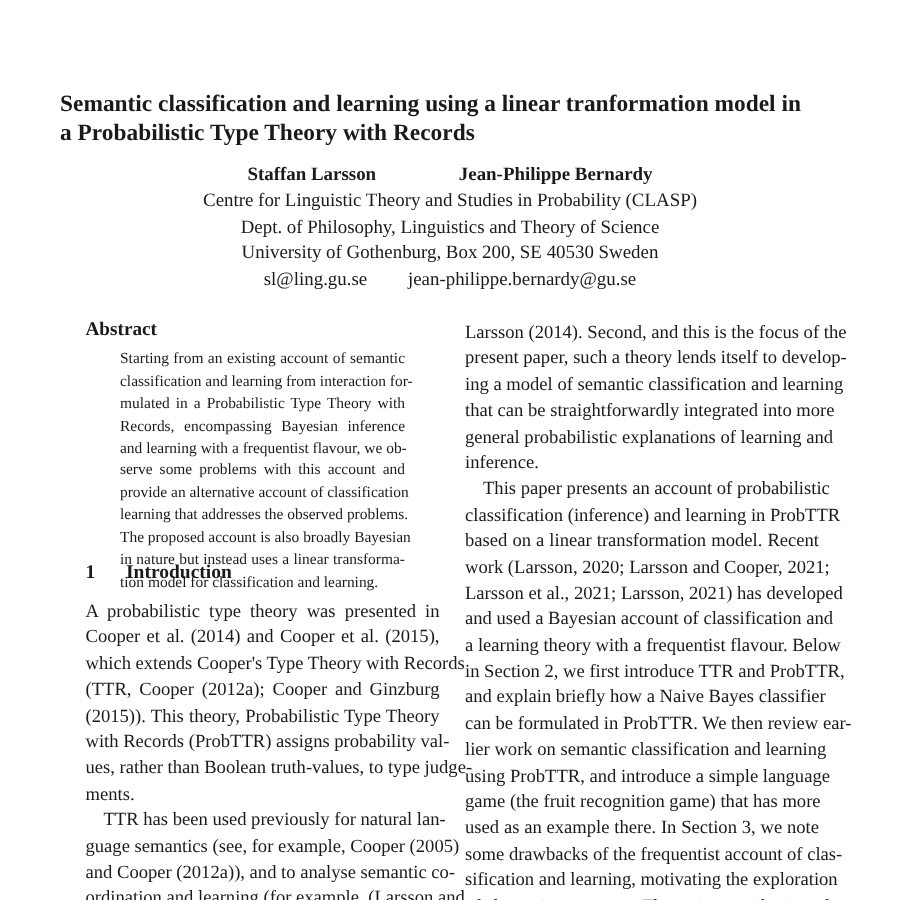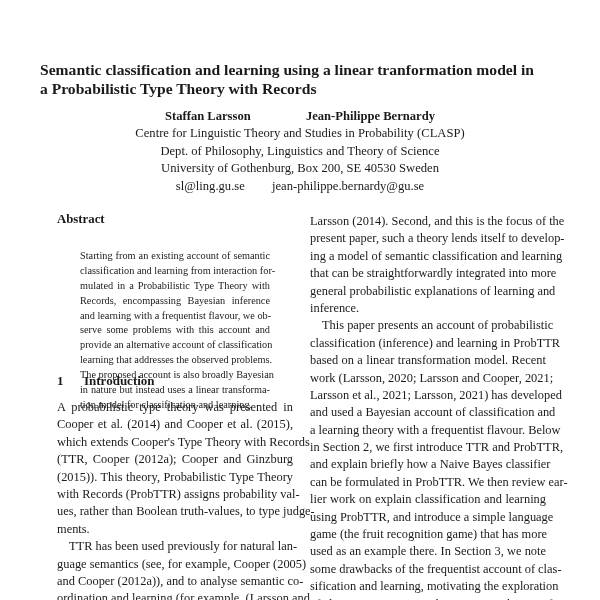--- a/index.html
+++ b/index.html
@@ -12,21 +12,21 @@
   .authors .names { font-weight: bold; }
   .authors .names span { display: inline-block; margin: 0 26px; }
   .authors .emails span { display: inline-block; margin: 0 12px; text-align: center; }
   .col { position: absolute; font-size: 12.4px; line-height: 17.4px; text-align: justify; }
   .col .line { display: block; white-space: nowrap; text-align-last: justify; height: 17.4px; }
   .col .line.last { text-align-last: left; }
   .col-left { left: 57px; width: 236px; }
   .col-right { left: 310px; width: 236px; top: 213px; }
   .abstract-head { position: absolute; left: 57px; width: 236px; top: 212px; 
                    font-weight: bold; font-size: 12.8px; }
-  .abstract { position: absolute; left: 80px; width: 190px; top: 233px; font-size: 10.3px; line-height: 14.9px; margin-top: 16px; }
+  .abstract { position: absolute; left: 80px; width: 190px; top: 233px; font-size: 10.3px; line-height: 14.9px; }
   .abstract .line { display: block; white-space: nowrap; text-align-last: justify; height: 14.9px; }
   .abstract .line.last { text-align-last: left; }
   .section-head { position: absolute; left: 57px; top: 373px; font-weight: bold; font-size: 13px; }
   .section-head .num { display: inline-block; width: 27px; }
   .indent { padding-left: 12px; }
   .intro { top: 399px; }
 </style>
 </head>
 <body>
 
@@ -95,21 +95,21 @@
   <span class="line indent">This paper presents an account of probabilistic</span>
   <span class="line">classification (inference) and learning in ProbTTR</span>
   <span class="line">based on a linear transformation model. Recent</span>
   <span class="line">work (Larsson, 2020; Larsson and Cooper, 2021;</span>
   <span class="line">Larsson et al., 2021; Larsson, 2021) has developed</span>
   <span class="line">and used a Bayesian account of classification and</span>
   <span class="line">a learning theory with a frequentist flavour. Below</span>
   <span class="line">in Section 2, we first introduce TTR and ProbTTR,</span>
   <span class="line">and explain briefly how a Naive Bayes classifier</span>
   <span class="line">can be formulated in ProbTTR. We then review ear-</span>
-  <span class="line">lier work on explain classification and learning</span>
+  <span class="line">lier work on semantic classification and learning</span>
   <span class="line">using ProbTTR, and introduce a simple language</span>
   <span class="line">game (the fruit recognition game) that has more</span>
   <span class="line">used as an example there. In Section 3, we note</span>
   <span class="line">some drawbacks of the frequentist account of clas-</span>
   <span class="line">sification and learning, motivating the exploration</span>
   <span class="line">of alternative accounts. The main contribution of</span>
 
 </div>
 
 </body></html>

